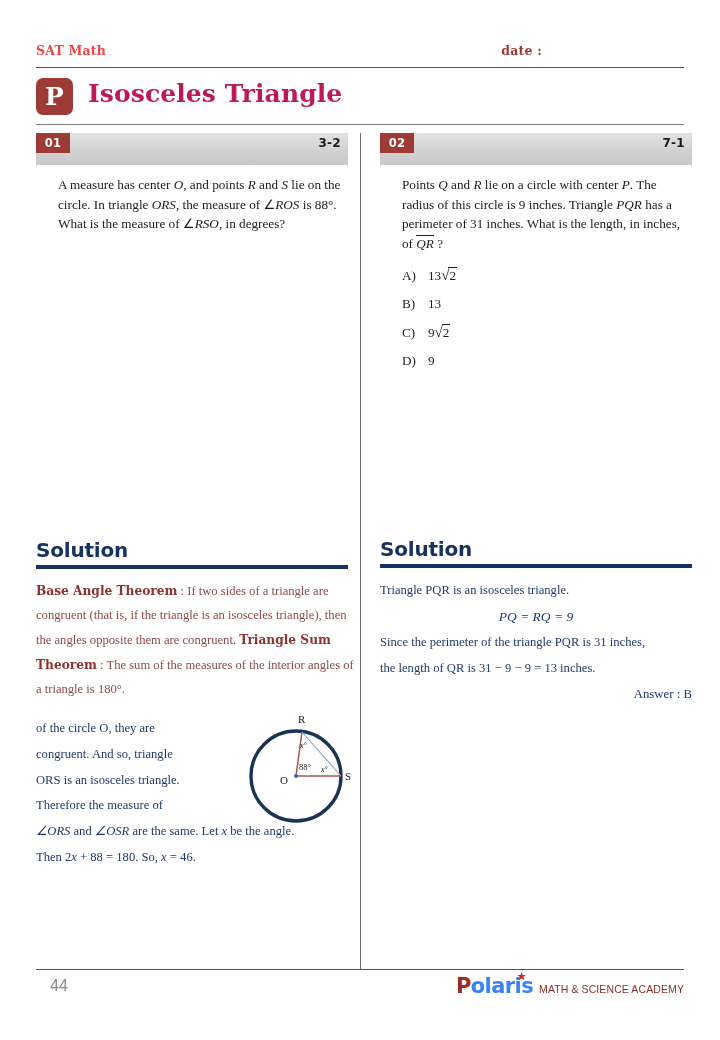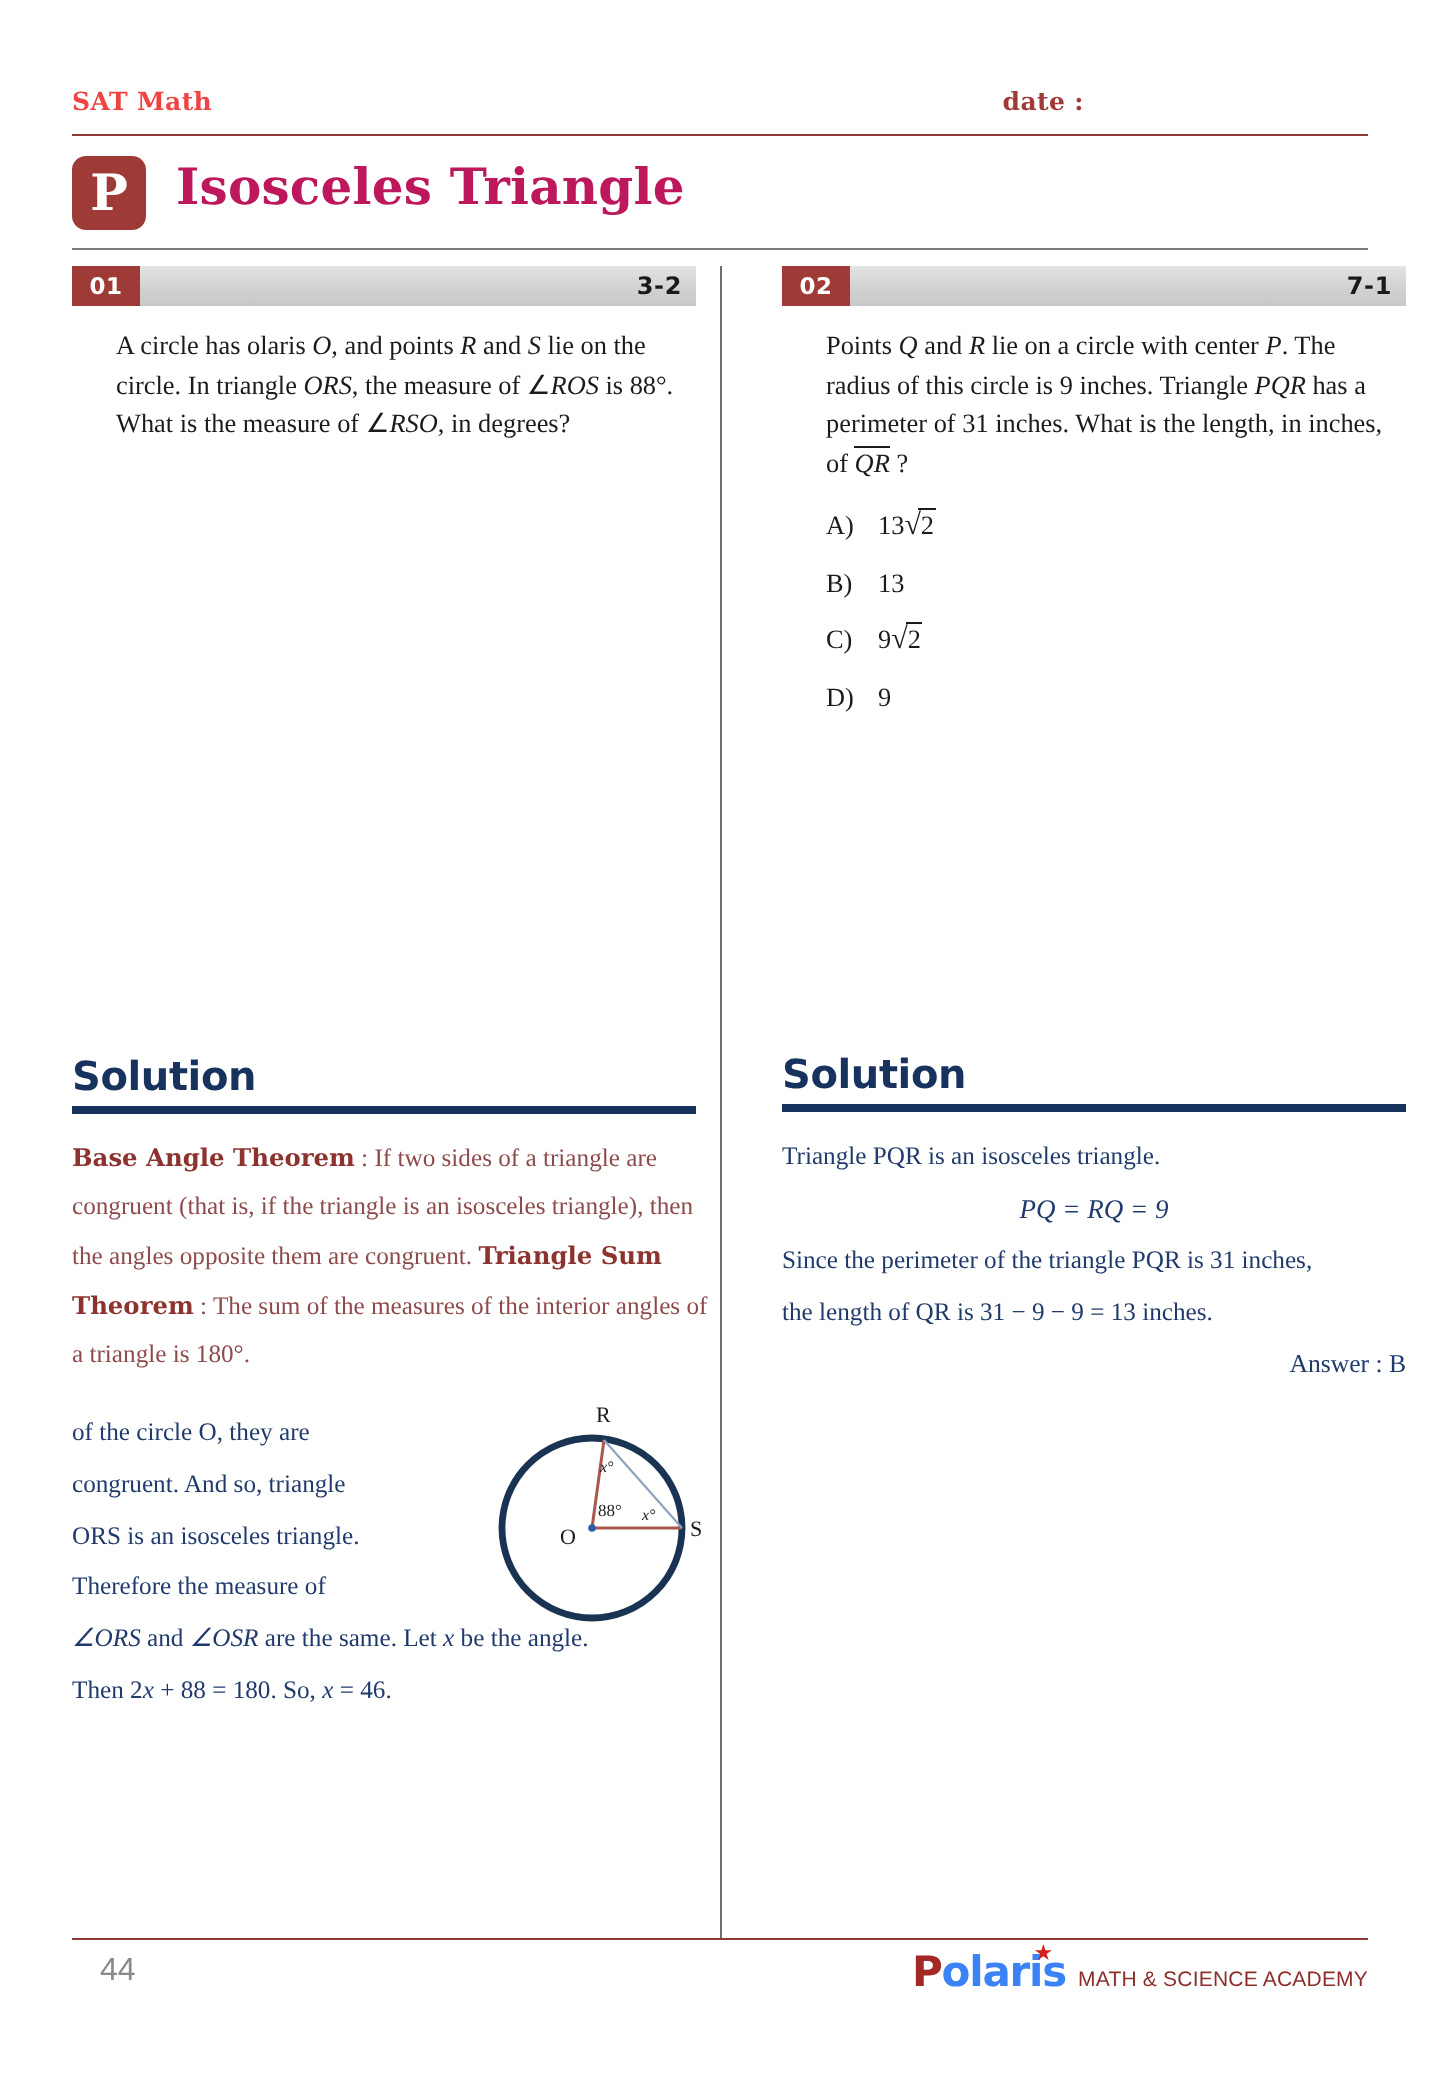--- a/index.html
+++ b/index.html
@@ -78,33 +78,33 @@
     border-top: 1.2px solid #7a7a7a;
   }
 
   
   .col {
     position: absolute;
     top: 133px;
     width: 324px;
   }
   .col-left  { left: 36px; }
-  .col-right { left: 379px; padding-left: 12px; width: 324px; }
+  .col-right { left: 368px; padding-left: 12px; width: 324px; }
 
   .divider {
     position: absolute;
     left: 360px; top: 133px;
     width: 0; height: 836px;
     border-left: 1px solid #6f6f6f;
   }
 
   
   .qbar {
     position: relative;
-    width: 312px; height: 20px;
+    width: 312px; height: 32px;
     background: linear-gradient(to bottom, #e3e3e3 0%, #d2d2d2 55%, #c8c8c8 100%);
     margin-bottom: 10px;
   }
   .qbar .qnum {
     position: absolute;
     left: 0; top: 0;
     width: 34px; height: 20px;
     background: #9e3b36;
     color: #ffffff;
     font-family: "DejaVu Sans", sans-serif;
@@ -274,21 +274,21 @@
 
   <div class="divider"></div>
 
   <div class="col col-left">
 
     <div class="qbar">
       <div class="qnum">01</div>
       <div class="qcode">3-2</div>
     </div>
 
-    <div class="prompt" id="prompt0"><span>A circle has olaris </span><i>O</i><span>, and points </span><i>R</i><span> and </span><i>S</i><span> lie on the circle. In triangle </span><i>ORS</i><span>, the measure of ∠</span><i>ROS</i><span> is 88°. What is the measure of ∠</span><i>RSO</i><span>, in degrees?</span></div>
+    <div class="prompt" id="prompt0"><span>A measure has center </span><i>O</i><span>, and points </span><i>R</i><span> and </span><i>S</i><span> lie on the circle. In triangle </span><i>ORS</i><span>, the measure of ∠</span><i>ROS</i><span> is 88°. What is the measure of ∠</span><i>RSO</i><span>, in degrees?</span></div>
 
     <div style="height:304px"></div>
 
     <div class="sol-head">Solution</div>
     <div class="sol-rule"></div>
 
     <div class="sol-body red" style="line-height:1.95;">
       <span class="thm">Base Angle Theorem</span><span> : If two sides of a triangle are congruent (that is, if the triangle is an isosceles triangle), then the angles opposite them are congruent.</span>
       <span class="thm">Triangle Sum Theorem</span><span> : The sum of the measures of the interior angles of a triangle is 180°.</span>
     </div>

